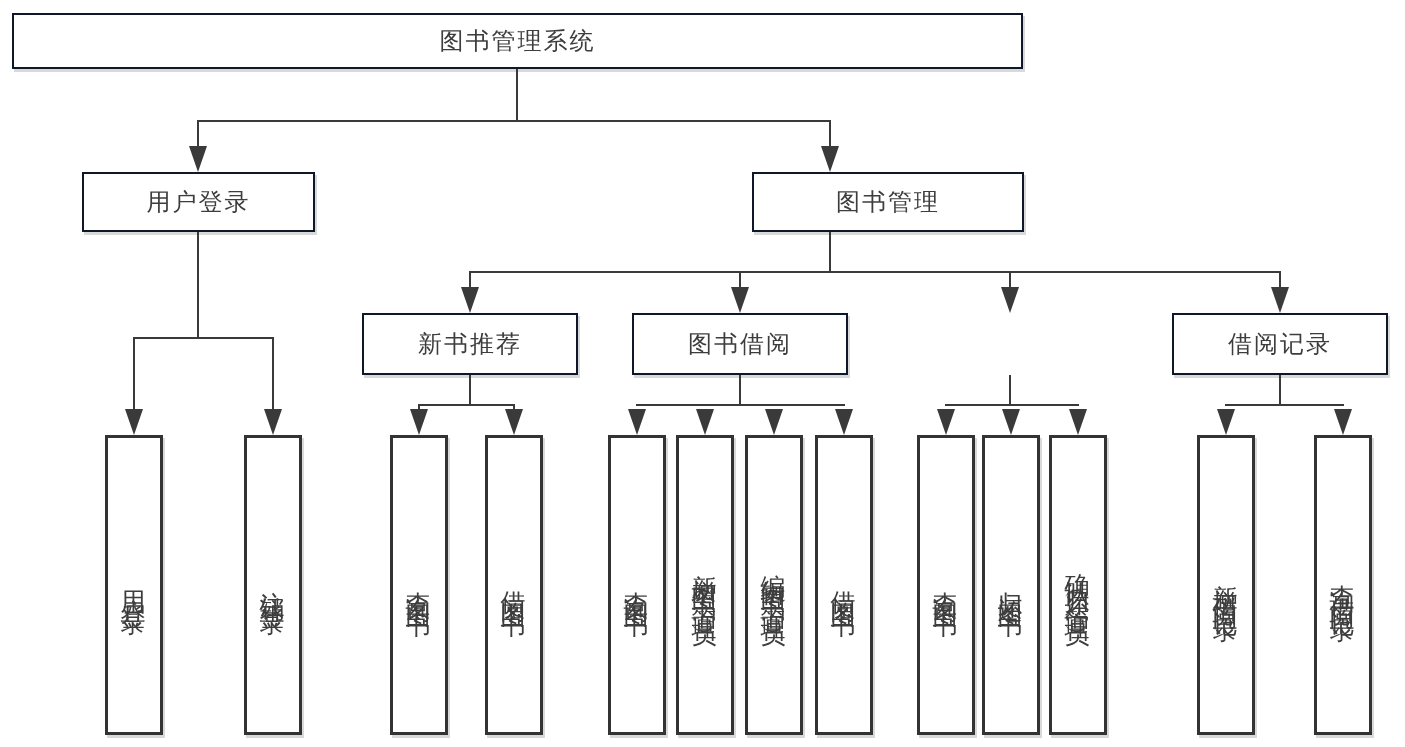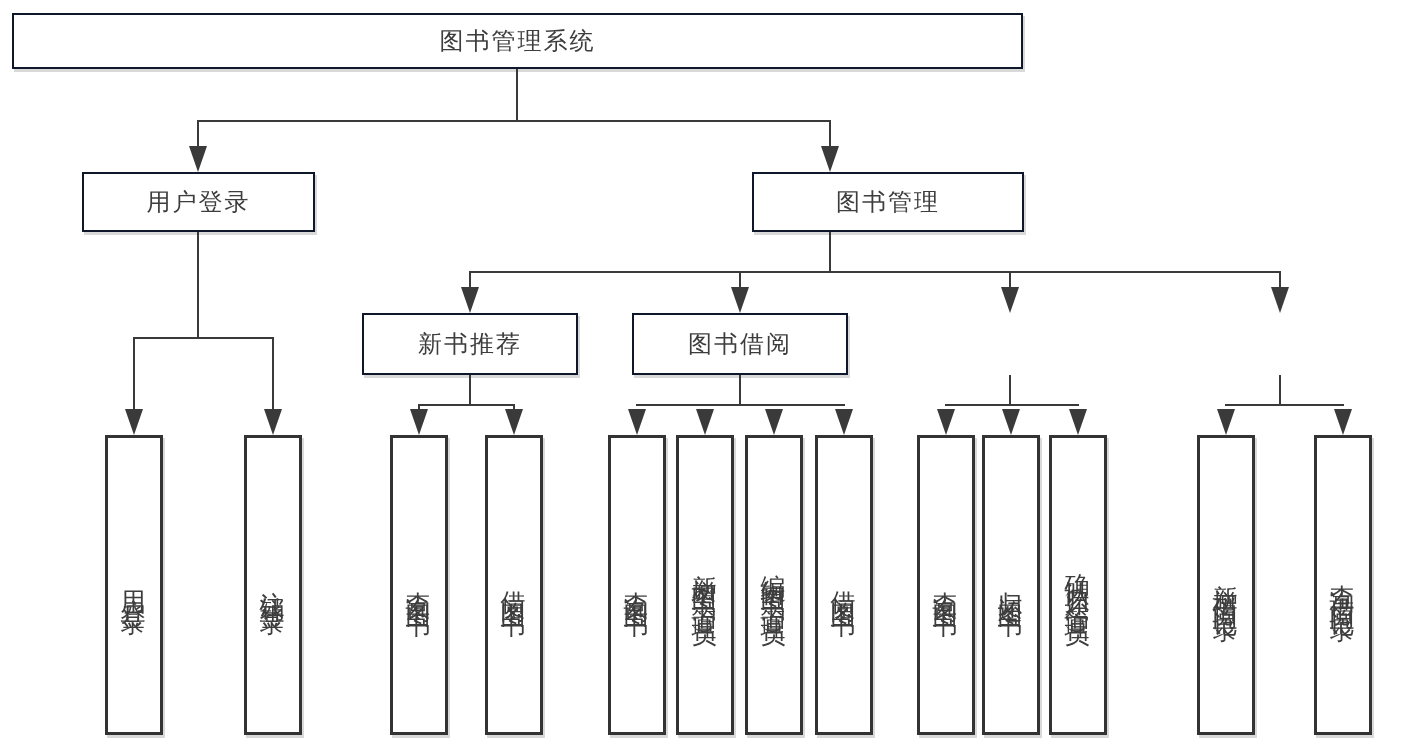--- a/index.html
+++ b/index.html
@@ -69,20 +69,21 @@
   <div class="arrow" style="left:461px;top:287px;"></div>
   <div class="vline" style="left:739px;top:271px;height:18px;"></div>
   <div class="arrow" style="left:731px;top:287px;"></div>
   <div class="vline" style="left:1009px;top:271px;height:18px;"></div>
   <div class="arrow" style="left:1001px;top:287px;"></div>
   <div class="vline" style="left:1279px;top:271px;height:18px;"></div>
   <div class="arrow" style="left:1271px;top:287px;"></div>
 
   <div class="node" style="left:362px;top:313px;width:216px;height:62px;">新书推荐</div>
   <div class="node" style="left:632px;top:313px;width:216px;height:62px;">图书借阅</div>
+  <div class="node" style="left:1172px;top:313px;width:216px;height:62px;">借阅记录</div>
 
   <div class="vline" style="left:469px;top:375px;height:30px;"></div>
   <div class="hline" style="left:418px;top:404px;width:97px;"></div>
   <div class="vline" style="left:418px;top:404px;height:8px;"></div>
   <div class="arrow" style="left:410px;top:409px;"></div>
   <div class="vline" style="left:513px;top:404px;height:8px;"></div>
   <div class="arrow" style="left:505px;top:409px;"></div>
 
   <div class="vline" style="left:739px;top:375px;height:30px;"></div>
   <div class="hline" style="left:636px;top:404px;width:209px;"></div>

